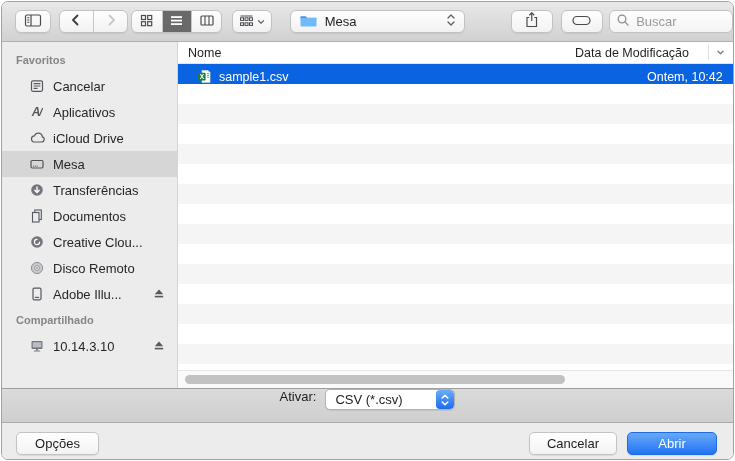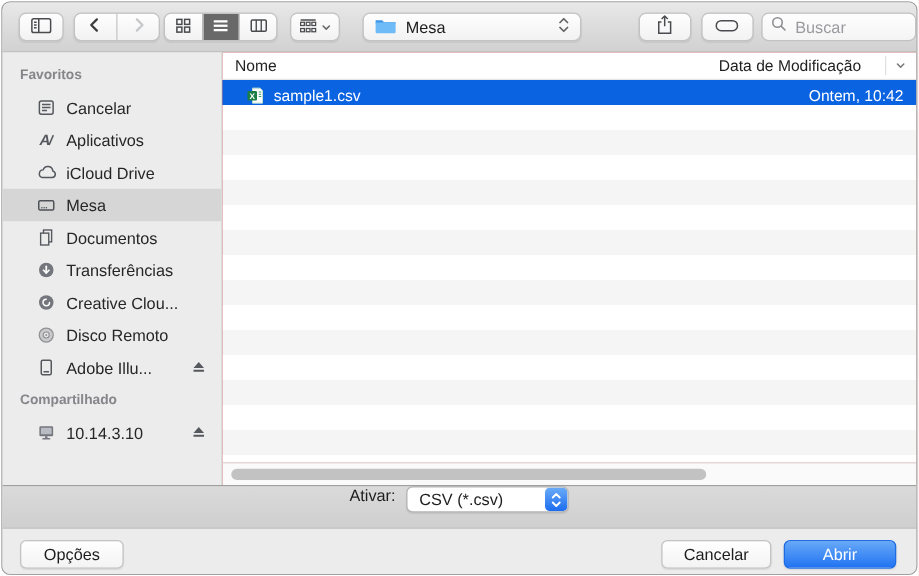--- a/index.html
+++ b/index.html
@@ -280,36 +280,36 @@
               <circle cx="6.3" cy="10.1" r="0.6" fill="#4f5257"></circle>
               <circle cx="8.1" cy="10.1" r="0.6" fill="#4f5257"></circle>
             </svg>
         </span>
         <span class="sb-label">Mesa</span>
       </div>
 
       <div class="sb-item">
         <span class="sb-ico">
           <svg width="16" height="16" viewBox="0 0 16 16">
-              <rect x="5.8" y="2" width="6.5" height="9.5" fill="#ececec" stroke="#55585d" stroke-width="1.1"></rect>
-              <rect x="3.5" y="4.5" width="6.5" height="9.5" fill="#ececec" stroke="#55585d" stroke-width="1.1"></rect>
-            </svg>
-        </span>
-        <span class="sb-label">Documentos</span>
-      </div>
-
-      <div class="sb-item">
-        <span class="sb-ico">
-          <svg width="16" height="16" viewBox="0 0 16 16">
               <circle cx="8" cy="8" r="5.8" fill="#73767c"></circle>
               <line x1="8" y1="5" x2="8" y2="10.2" stroke="#fff" stroke-width="1.4" stroke-linecap="round"></line>
               <polyline points="5.8,8.2 8,10.4 10.2,8.2" fill="none" stroke="#fff" stroke-width="1.4" stroke-linecap="round" stroke-linejoin="round"></polyline>
             </svg>
         </span>
         <span class="sb-label">Transferências</span>
+      </div>
+
+      <div class="sb-item">
+        <span class="sb-ico">
+          <svg width="16" height="16" viewBox="0 0 16 16">
+              <rect x="5.8" y="2" width="6.5" height="9.5" fill="#ececec" stroke="#55585d" stroke-width="1.1"></rect>
+              <rect x="3.5" y="4.5" width="6.5" height="9.5" fill="#ececec" stroke="#55585d" stroke-width="1.1"></rect>
+            </svg>
+        </span>
+        <span class="sb-label">Documentos</span>
       </div>
 
       <div class="sb-item">
         <span class="sb-ico">
           <svg width="16" height="16" viewBox="0 0 16 16">
               <circle cx="8" cy="8" r="5.8" fill="#73767c"></circle>
               <path d="M10.6 8 a2.6 2.6 0 1 1 -2.6 -2.6" fill="none" stroke="#fff" stroke-width="1.2" stroke-linecap="round"></path>
             </svg>
         </span>
         <span class="sb-label">Creative Clou...</span>

